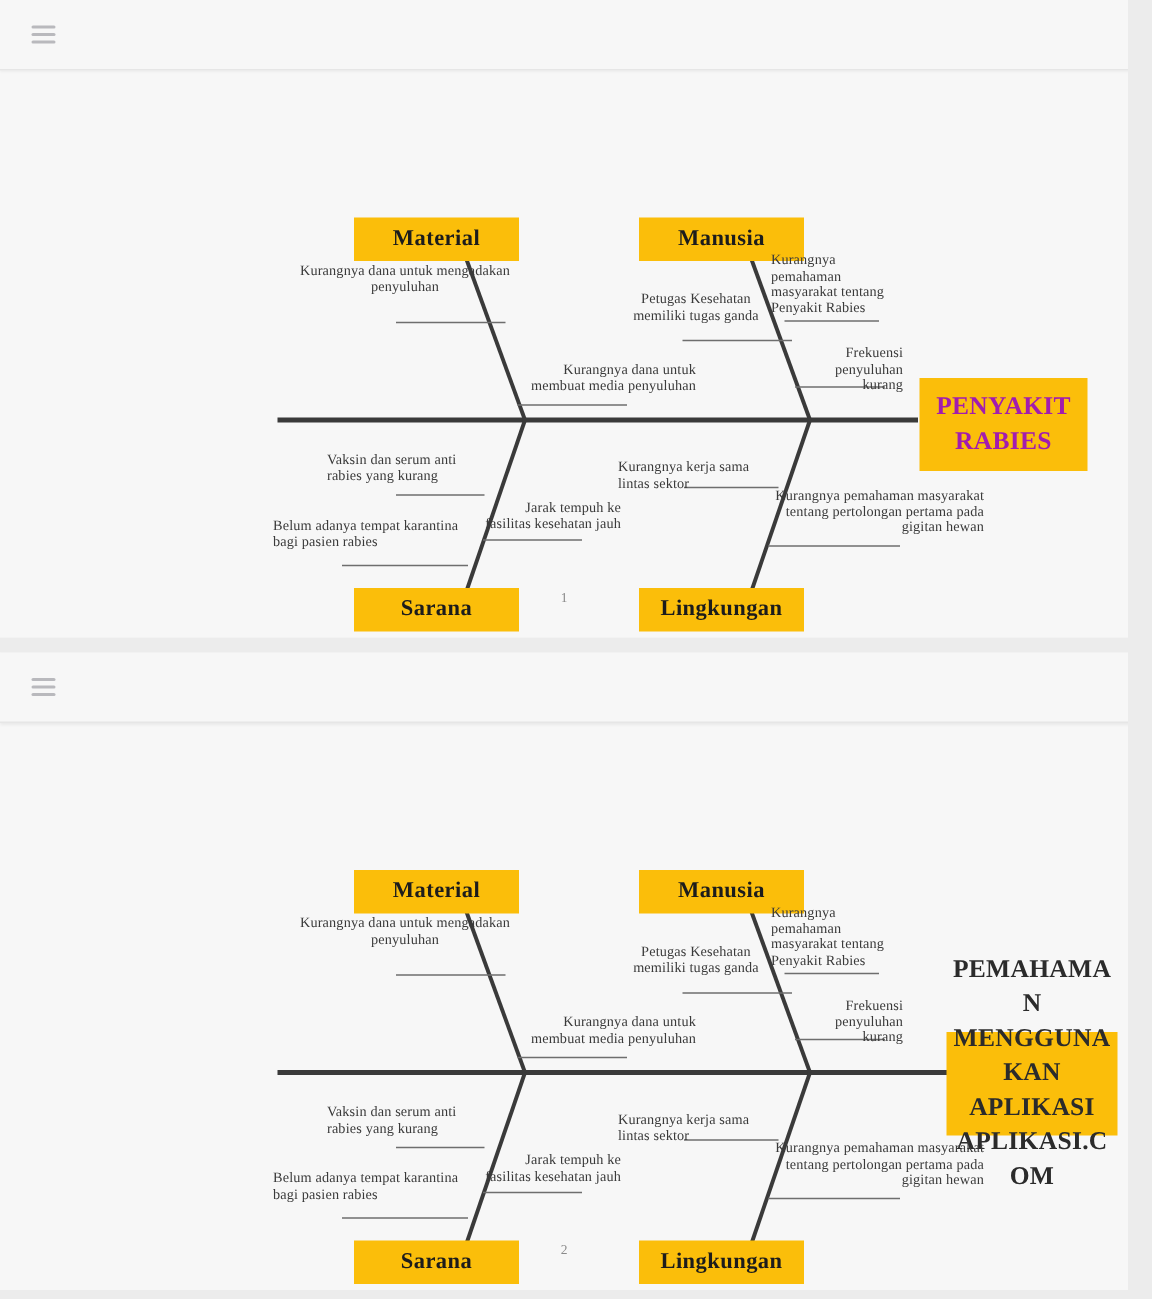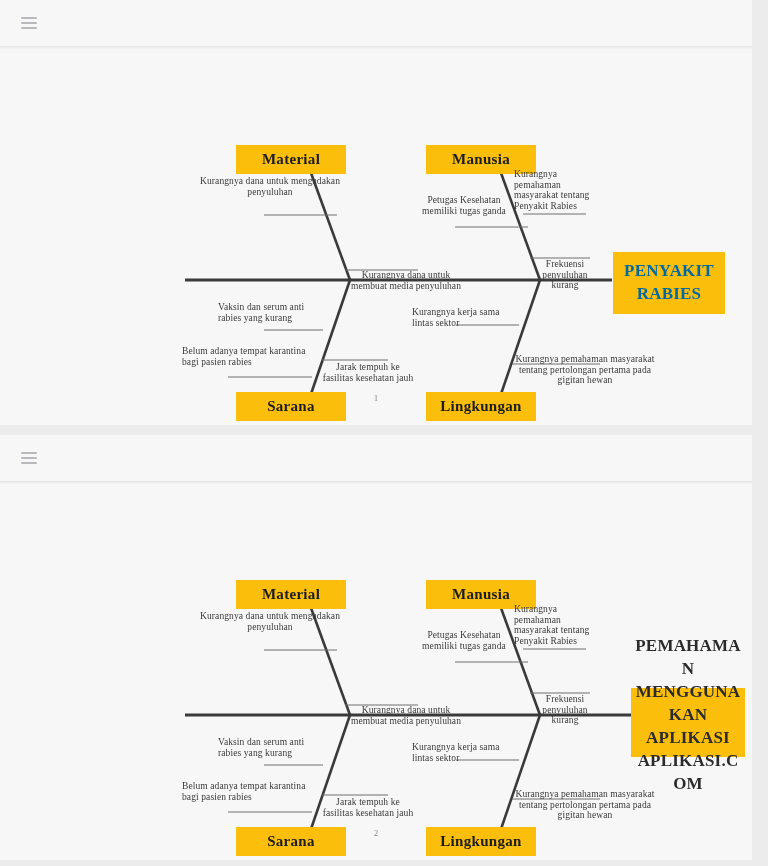--- a/index.html
+++ b/index.html
@@ -52,21 +52,21 @@
     display:flex;align-items:center;justify-content:center;
     line-height:1.05;
     letter-spacing:.3px;
     box-sizing:border-box;
   }
   .cat-box.small{font-size:15px;}
 
   .head-box{
     position:absolute;
     background:#fbbe0a;
-    color:#0369a1;
+    color:#a21caf;
     font-weight:700;
     font-size:17px;
     text-align:center;
     display:flex;align-items:center;justify-content:center;
     line-height:1.35;
     box-sizing:border-box;
     letter-spacing:.2px;
   }
   .head-overflow{
     position:absolute;
@@ -84,21 +84,21 @@
   .cause{
     position:absolute;
     font-family:"Liberation Serif", serif;
     font-size:9.5px;
     color:#3a3a3a;
     line-height:1.12;
     letter-spacing:.1px;
     box-sizing:border-box;
   }
   .cause.ta-r{text-align:center;}
-  .cause.ta-l{text-align:center;margin-top:28px;}
+  .cause.ta-l{text-align:right;}
   .cause.ta-c{}
 
   svg.lines{position:absolute;left:0;top:0;width:768px;height:340px;overflow:visible;}
 
   .pagenum{
     text-align:center;
     font-size:9px;
     color:#8a8a8a;
     font-family:"Liberation Serif", serif;
     padding:6px 0 22px 0;

